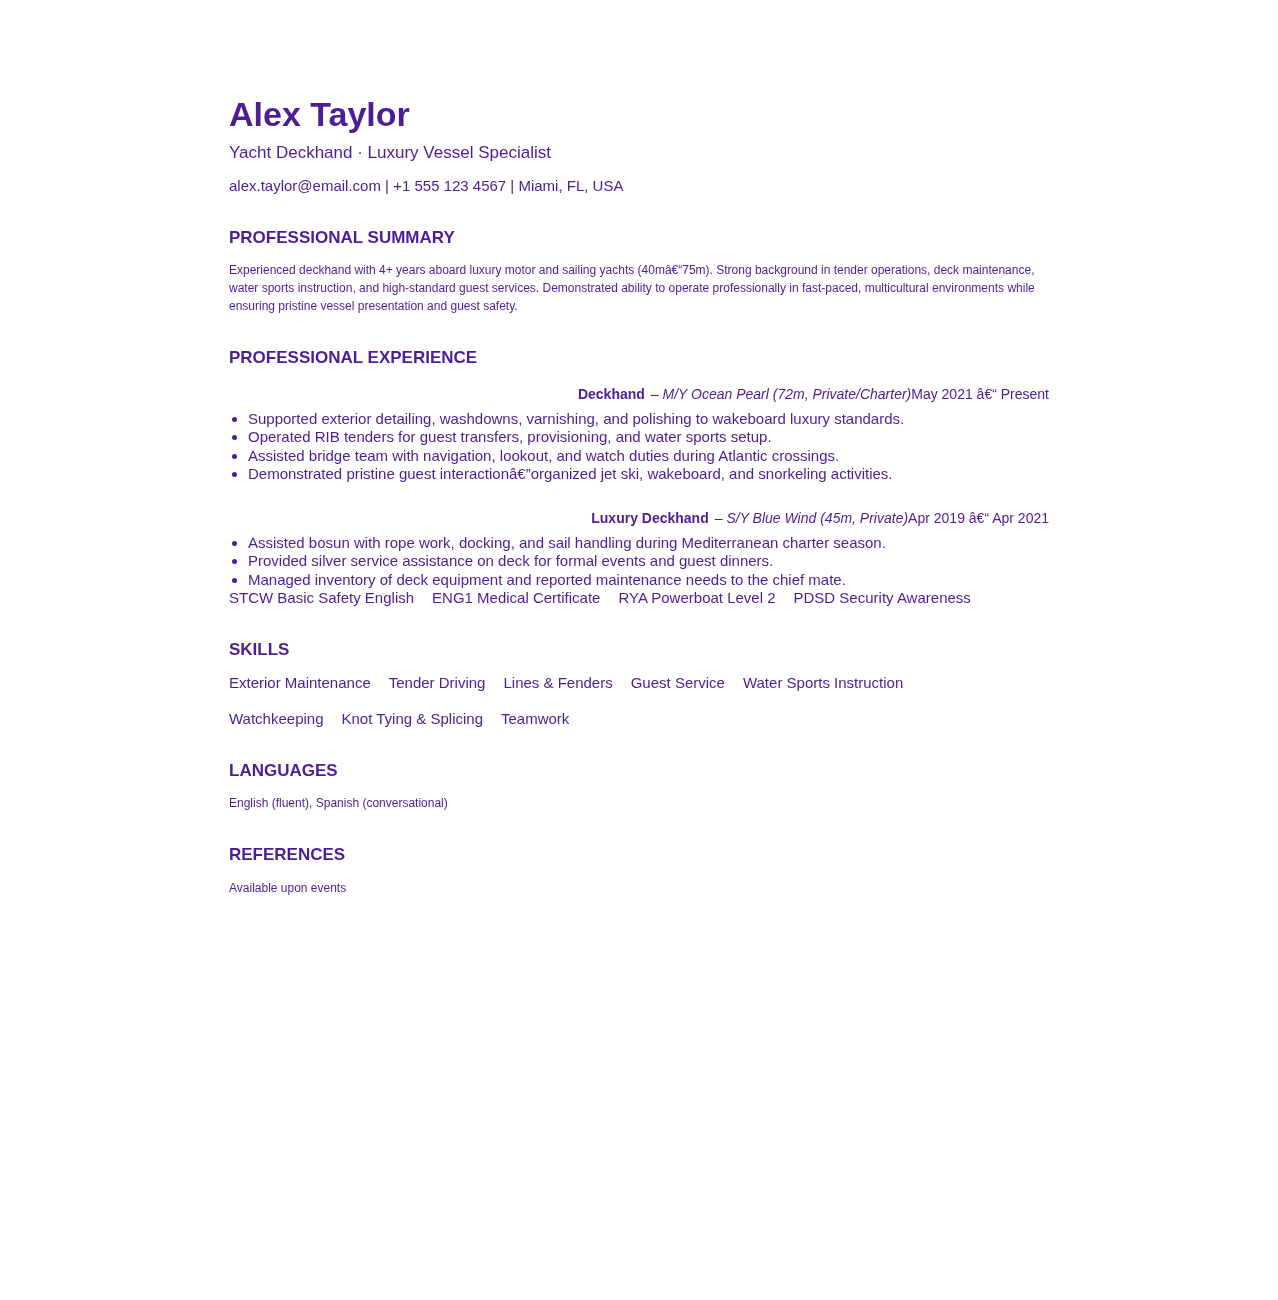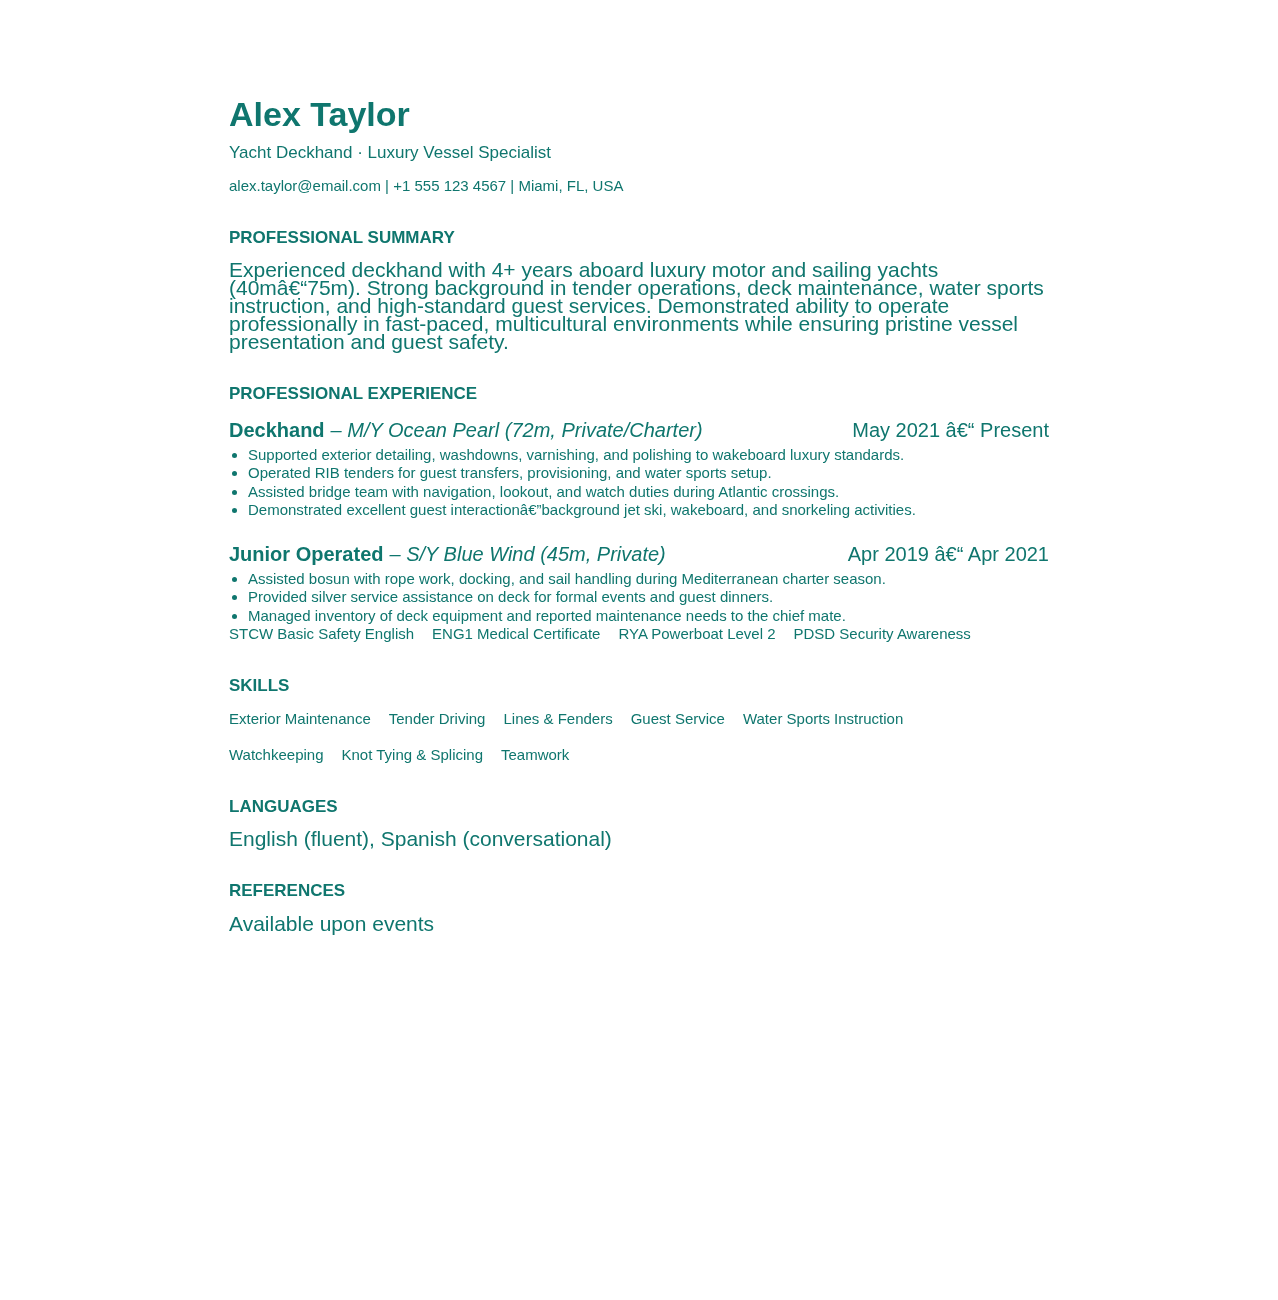--- a/index.html
+++ b/index.html
@@ -9,21 +9,21 @@
   }
   body {
     width: 1278px;
     min-height: 1300px;
   }
   .page {
     width: 820px;
     margin: 0 auto;
     padding-top: 96px;
     font-family: "Liberation Sans", "DejaVu Sans", sans-serif;
-    color: #0f766e;
+    color: #4c1d95;
   }
   .candidate-name {
     font-size: 34px;
     font-weight: 700;
     line-height: 1.1;
     margin: 0 0 10px 0;
   }
   .candidate-title {
     font-size: 17px;
     line-height: 1.2;
@@ -34,35 +34,35 @@
     line-height: 1.2;
     margin: 0;
   }
   h2.section-heading {
     font-size: 17px;
     font-weight: 700;
     margin: 33px 0 14px 0;
     line-height: 1.15;
   }
   .body-text {
-    font-size: 21px;
+    font-size: 12px;
     line-height: 18px;
     margin: 0;
   }
   .job {
     margin-top: 17px;
   }
   .job + .job {
     margin-top: 25px;
   }
   .job-header {
     display: flex;
-    justify-content: space-between;
+    justify-content: flex-end;
     align-items: baseline;
-    font-size: 20px;
+    font-size: 14px;
     line-height: 18px;
   }
   .job-title {
     font-weight: 700;
   }
   .job-company {
     font-style: italic;
     margin-left: 6px;
   }
   .job-dates {
@@ -114,28 +114,28 @@
       <div class="job-header">
         <div>
           <span class="job-title">Deckhand</span><span class="job-company">– M/Y Ocean Pearl (72m, Private/Charter)</span>
         </div>
         <div class="job-dates">May 2021 â€“ Present</div>
       </div>
       <ul class="job-bullets">
         <li>Supported exterior detailing, washdowns, varnishing, and polishing to wakeboard luxury standards.</li>
         <li>Operated RIB tenders for guest transfers, provisioning, and water sports setup.</li>
         <li>Assisted bridge team with navigation, lookout, and watch duties during Atlantic crossings.</li>
-        <li>Demonstrated excellent guest interactionâ€”background jet ski, wakeboard, and snorkeling activities.</li>
+        <li>Demonstrated pristine guest interactionâ€”organized jet ski, wakeboard, and snorkeling activities.</li>
       </ul>
     </div>
 
     <div class="job">
       <div class="job-header">
         <div>
-          <span class="job-title">Junior Operated</span><span class="job-company">– S/Y Blue Wind (45m, Private)</span>
+          <span class="job-title">Luxury Deckhand</span><span class="job-company">– S/Y Blue Wind (45m, Private)</span>
         </div>
         <div class="job-dates">Apr 2019 â€“ Apr 2021</div>
       </div>
       <ul class="job-bullets">
         <li>Assisted bosun with rope work, docking, and sail handling during Mediterranean charter season.</li>
         <li>Provided silver service assistance on deck for formal events and guest dinners.</li>
         <li>Managed inventory of deck equipment and reported maintenance needs to the chief mate.</li>
       </ul>
     </div>
   </section>

